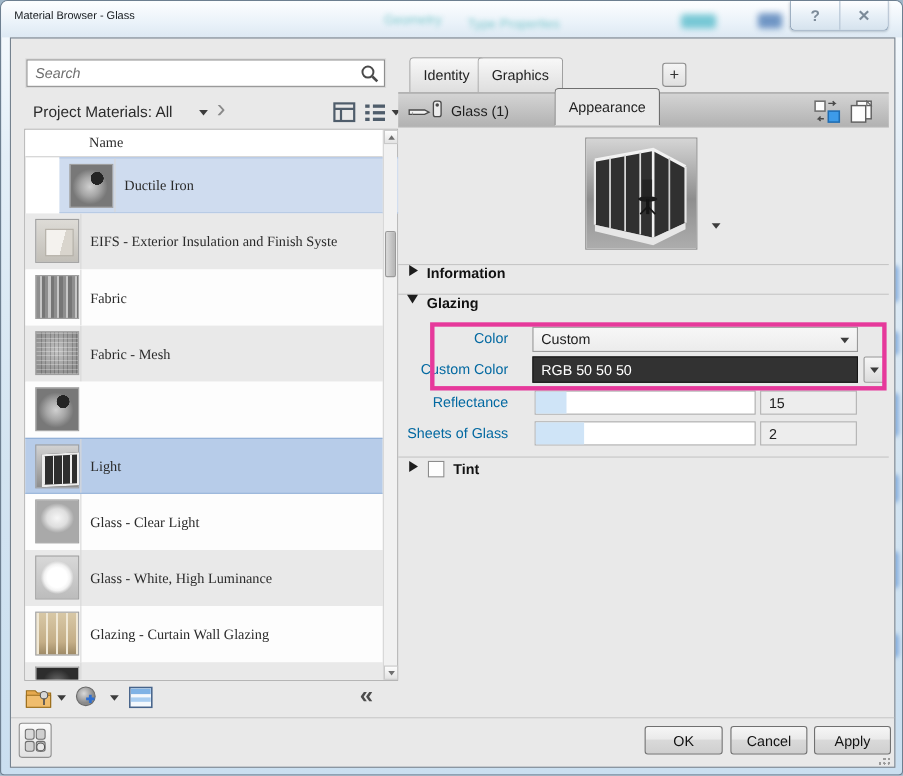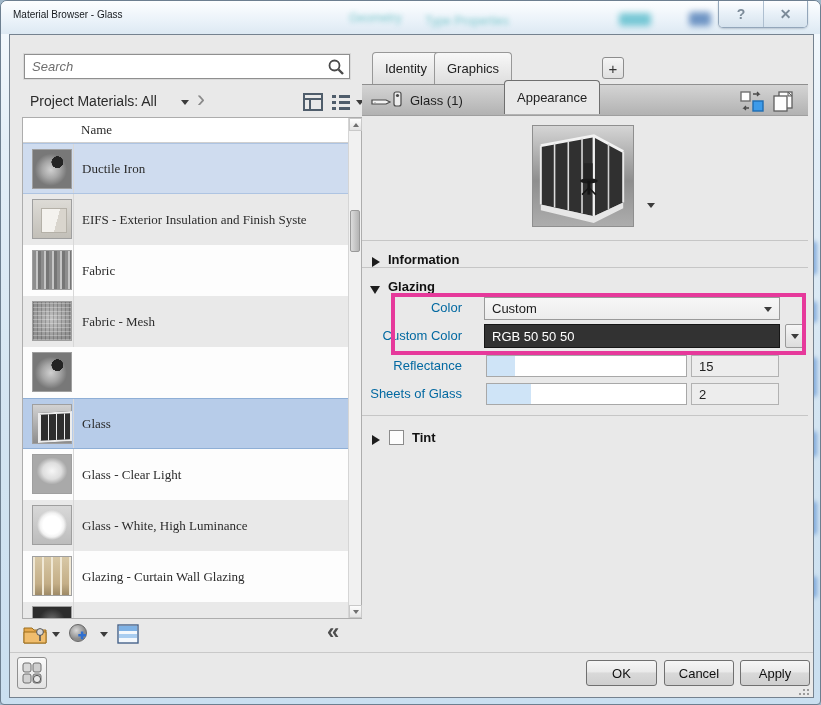--- a/index.html
+++ b/index.html
@@ -98,21 +98,21 @@
   .asset-bar{position:absolute;left:352px;top:49px;width:446px;height:32px;
     background:linear-gradient(180deg,#d4d4d4,#b2b2b2);border-top:1px solid #8f8f8f;border-bottom:1px solid #9f9f9f;}
   .asset-title{position:absolute;left:48px;top:8px;font-size:13px;color:#1e1e1e;}
   .asset-bar .abicon{position:absolute;top:5px;}
 
   .preview-zone{position:absolute;left:352px;top:81px;width:446px;height:124px;background:#e9e9e9;}
   .preview-thumb{position:absolute;left:170px;top:9px;width:102px;height:102px;border:1px solid #8f8f8f;}
   .preview-drop{position:absolute;left:282px;top:82px;width:14px;height:14px;display:flex;align-items:center;justify-content:center;}
 
   .sec-line{position:absolute;left:352px;width:446px;height:0;border-top:1px solid #c6c6c6;}
-  .sec-head{position:absolute;left:352px;width:446px;height:26px;display:flex;align-items:flex-end;}
+  .sec-head{position:absolute;left:352px;width:446px;height:26px;display:flex;align-items:flex-start;}
   .sec-head .tri-r{margin-left:10px;width:0;height:0;border-top:5px solid transparent;border-bottom:5px solid transparent;border-left:8px solid #1d1d1d;}
   .sec-head .tri-d{margin-left:8px;width:0;height:0;border-left:5px solid transparent;border-right:5px solid transparent;border-top:8px solid #1d1d1d;}
   .sec-head .stxt{margin-left:8px;font-size:13px;font-weight:bold;color:#111;}
   .checkbox{width:15px;height:15px;background:#fdfdfd;border:1px solid #8b8b8b;margin-left:9px;}
 
   .prop-label{position:absolute;left:300px;width:152px;font-size:13px;color:#0369a1;text-align:right;}
   .combo{position:absolute;left:474px;width:296px;height:23px;background:linear-gradient(180deg,#f7f7f7,#ececec);
     border:1px solid #9a9a9a;font-size:13px;color:#1d1d1d;display:flex;align-items:center;padding-left:7px;}
   .combo .ar{position:absolute;right:7px;top:9px;}
   .swatch{position:absolute;left:474px;width:296px;height:24px;border:1px solid #161616;
@@ -193,42 +193,42 @@
           <rect x="10" y="17" width="11" height="3" fill="#4f5d6b"></rect>
       </svg>
       <span class="drop-tri" style="position:absolute;left:332px;top:13px;"></span>
     </div>
 
     <div class="mat-table">
       <div class="mt-header">
         <span class="htxt">Name</span>
       </div>
 
-      <div class="mrow row-hl" style="top:25px;">
+      <div class="mrow row-hl" style="top:25px;margin-left:31px;">
         <div class="thumb t-sphere"></div>
         <div class="mname">Ductile Iron</div>
       </div>
       <div class="mrow row-gray" style="top:76px;">
         <div class="thumb t-eifs"></div>
         <div class="mname">EIFS - Exterior Insulation and Finish Syste</div>
       </div>
       <div class="mrow row-white" style="top:127px;">
         <div class="thumb t-fabric"></div>
         <div class="mname">Fabric</div>
       </div>
       <div class="mrow row-gray" style="top:178px;">
         <div class="thumb t-mesh"></div>
         <div class="mname">Fabric - Mesh</div>
       </div>
       <div class="mrow row-white" style="top:229px;">
         <div class="thumb t-sphere"></div>
       </div>
       <div class="mrow row-sel" style="top:280px;">
         <div class="thumb t-glassbox"></div>
-        <div class="mname">Glass</div>
+        <div class="mname">Light</div>
       </div>
       <div class="mrow row-white" style="top:331px;">
         <div class="thumb t-dome"></div>
         <div class="mname">Glass - Clear Light</div>
       </div>
       <div class="mrow row-gray" style="top:382px;">
         <div class="thumb t-glow"></div>
         <div class="mname">Glass - White, High Luminance</div>
       </div>
       <div class="mrow row-white" style="top:433px;">

